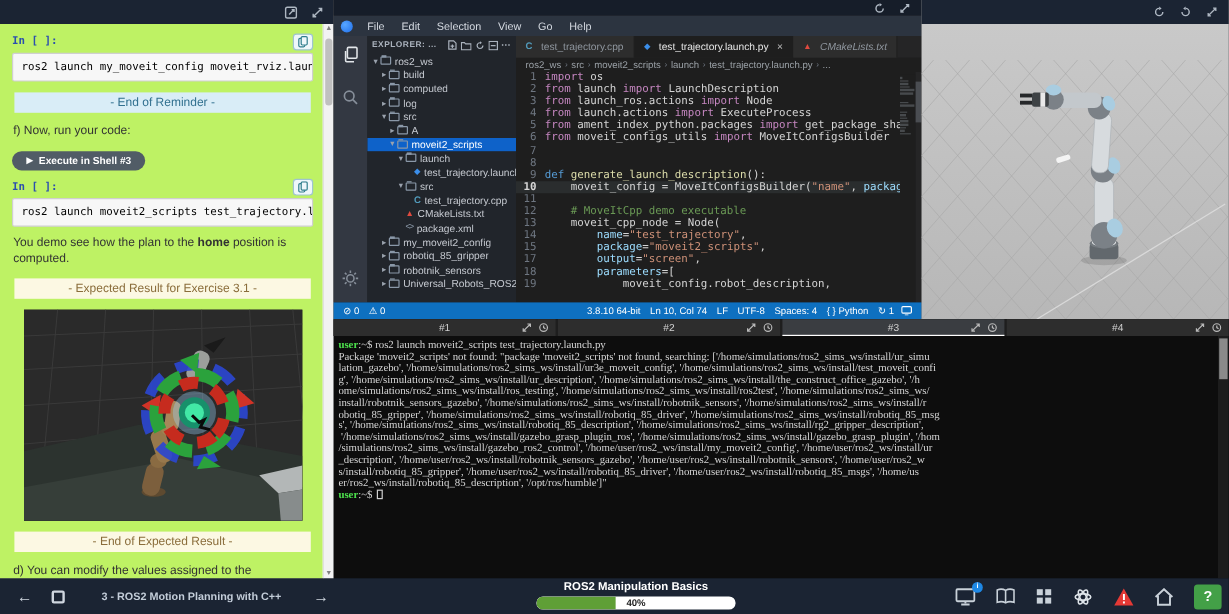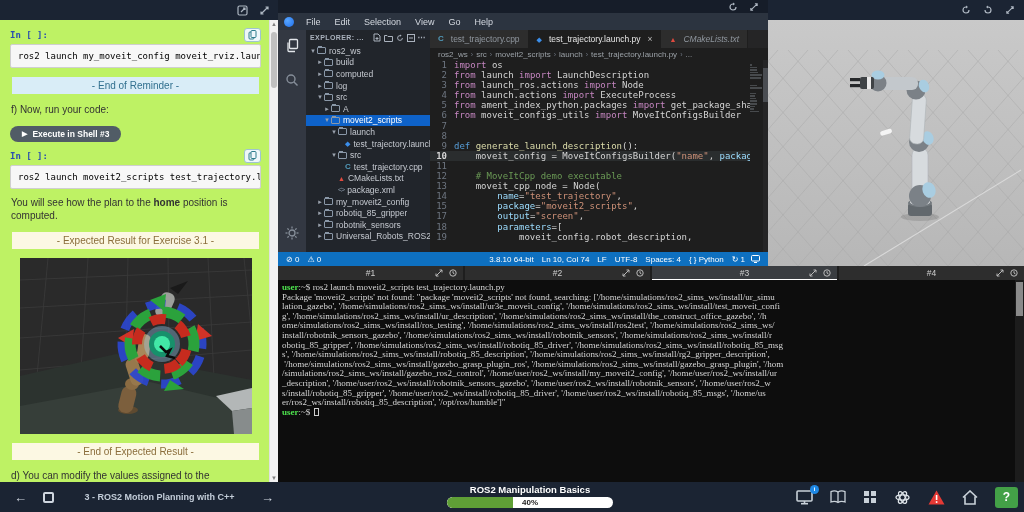--- a/index.html
+++ b/index.html
@@ -153,21 +153,21 @@
         <span class="in-label">In [ ]:</span>
         <span class="copy-btn">
           <svg width="9" height="10" viewBox="0 0 9 10">
               <rect x="1" y="2" width="5" height="7" rx="1" fill="none" stroke="#2e7d8c" stroke-width="1"></rect>
               <rect x="3" y="0.5" width="5" height="7" rx="1" fill="#eef7fa" stroke="#2e7d8c" stroke-width="1"></rect>
             </svg>
         </span>
       </div>
       <div class="code-box">ros2 launch moveit2_scripts test_trajectory.launch.py</div>
 
-      <p class="nb-text"><span>You will see how the plan to the </span><b>home</b><span> position is computed.</span></p>
+      <p class="nb-text"><span>You demo see how the plan to the </span><b>home</b><span> position is computed.</span></p>
 
       <div class="banner yellow">- Expected Result for Exercise 3.1 -</div>
 
       <div class="rviz-fig">
         <svg width="232" height="176" viewBox="0 0 232 176">
           <rect width="232" height="176" fill="#2a2a2a"></rect>
           <g stroke="#3b3b3b" stroke-width="0.8">
             <line x1="0" y1="22" x2="232" y2="12"></line>
               <line x1="0" y1="50" x2="232" y2="37"></line>
             <line x1="0" y1="80" x2="232" y2="64"></line>

